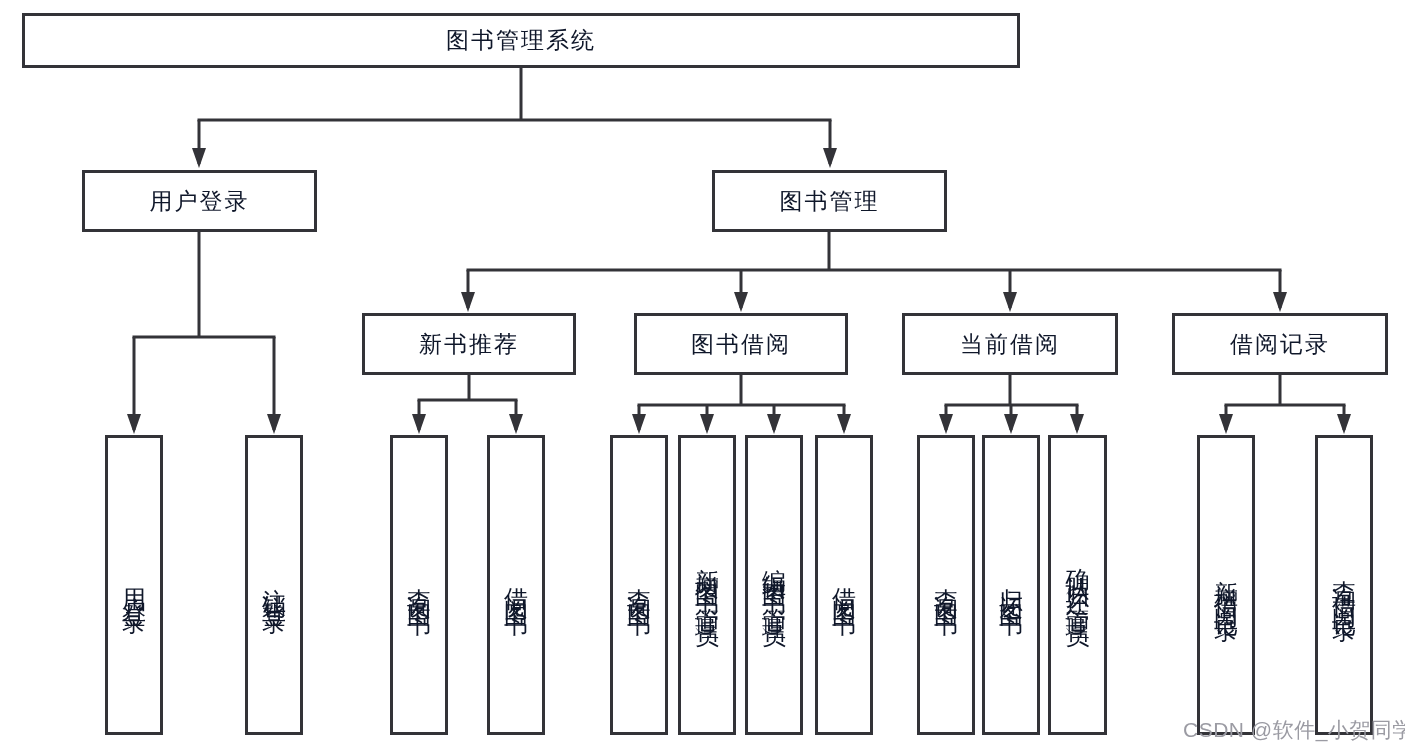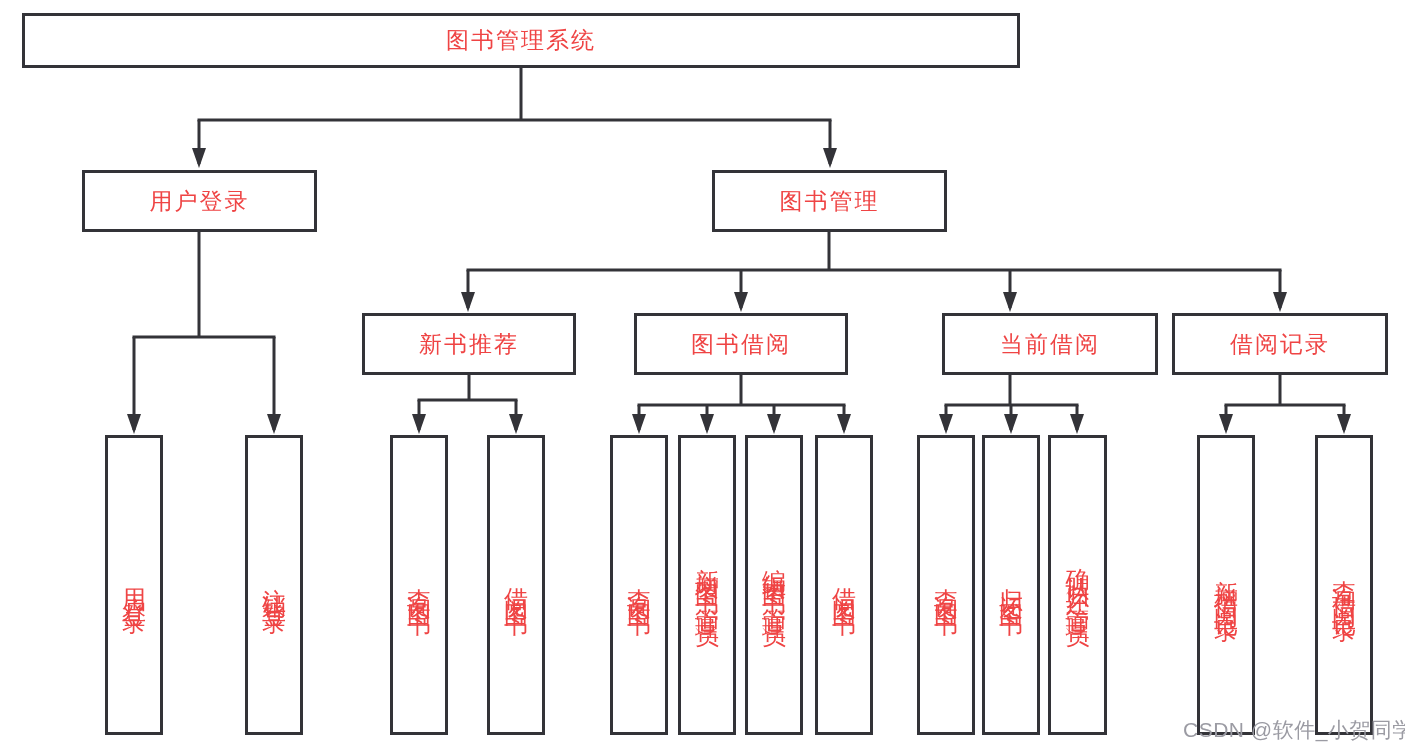--- a/index.html
+++ b/index.html
@@ -21,21 +21,21 @@
     top: 0;
     width: 1405px;
     height: 747px;
     pointer-events: none;
   }
   .box {
     position: absolute;
     box-sizing: border-box;
     background: #ffffff;
     border: 3px solid #333338;
-    color: #ef4444;
+    color: #0f172a;
     display: flex;
     align-items: center;
     justify-content: center;
     z-index: 2;
   }
   .hbox {
     font-size: 23px;
     letter-spacing: 2px;
     white-space: nowrap;
   }
@@ -114,21 +114,21 @@
     </g>
   </svg>
 
   <div class="box hbox" style="left:22px; top:13px; width:998px; height:55px;">图书管理系统</div>
 
   <div class="box hbox" style="left:82px; top:170px; width:235px; height:62px;">用户登录</div>
   <div class="box hbox" style="left:712px; top:170px; width:235px; height:62px;text-align:center;">图书管理</div>
 
   <div class="box hbox" style="left:362px; top:313px; width:214px; height:62px;">新书推荐</div>
   <div class="box hbox" style="left:634px; top:313px; width:214px; height:62px;">图书借阅</div>
-  <div class="box hbox" style="left:902px; top:313px; width:216px; height:62px;margin-left:40px;">当前借阅</div>
+  <div class="box hbox" style="left:902px; top:313px; width:216px; height:62px;">当前借阅</div>
   <div class="box hbox" style="left:1172px; top:313px; width:216px; height:62px;">借阅记录</div>
 
   <div class="box vbox" style="left:105px;">
     <span class="vtext">用户登录</span>
   </div>
   <div class="box vbox" style="left:245px;">
     <span class="vtext">注销登录</span>
   </div>
 
   <div class="box vbox" style="left:390px;">

